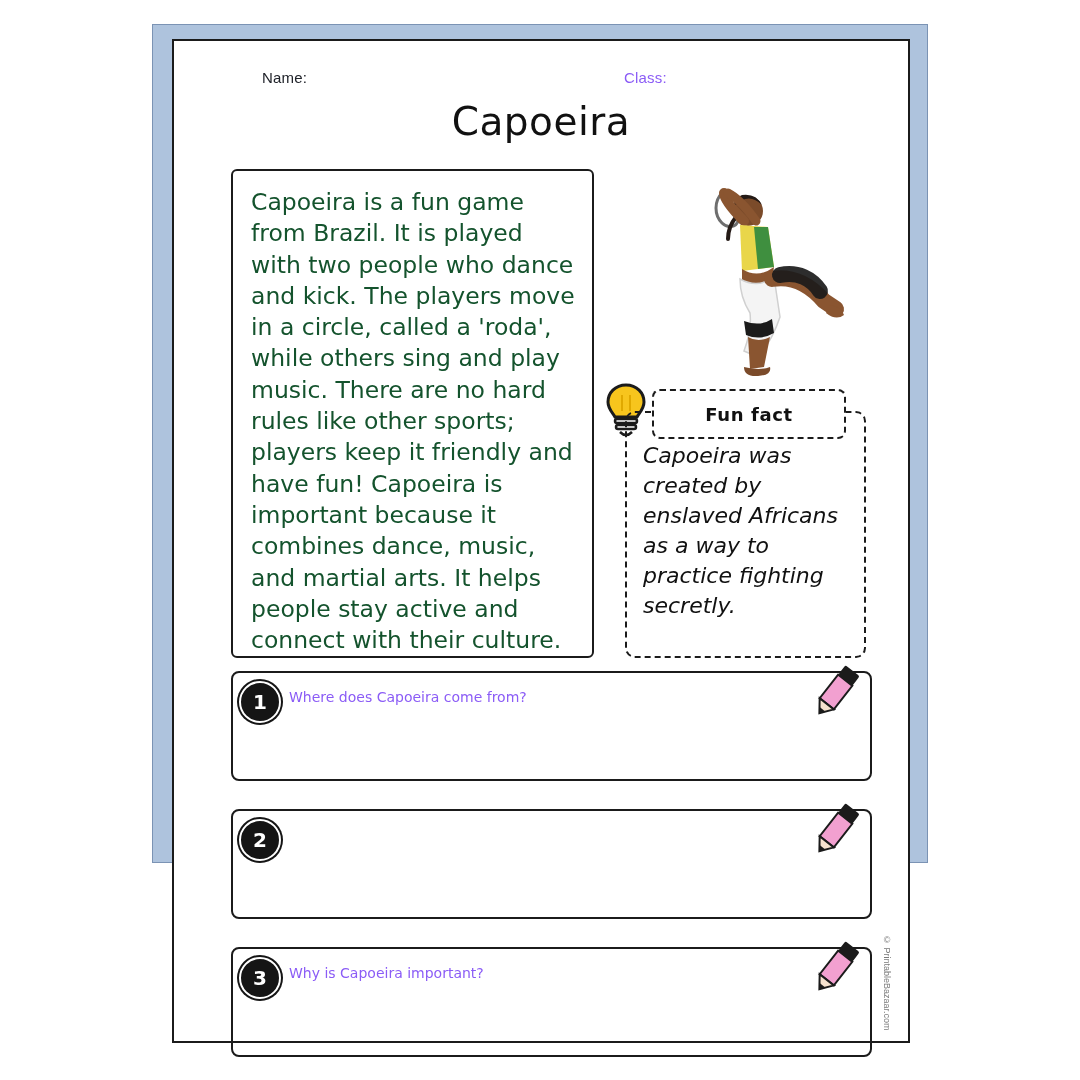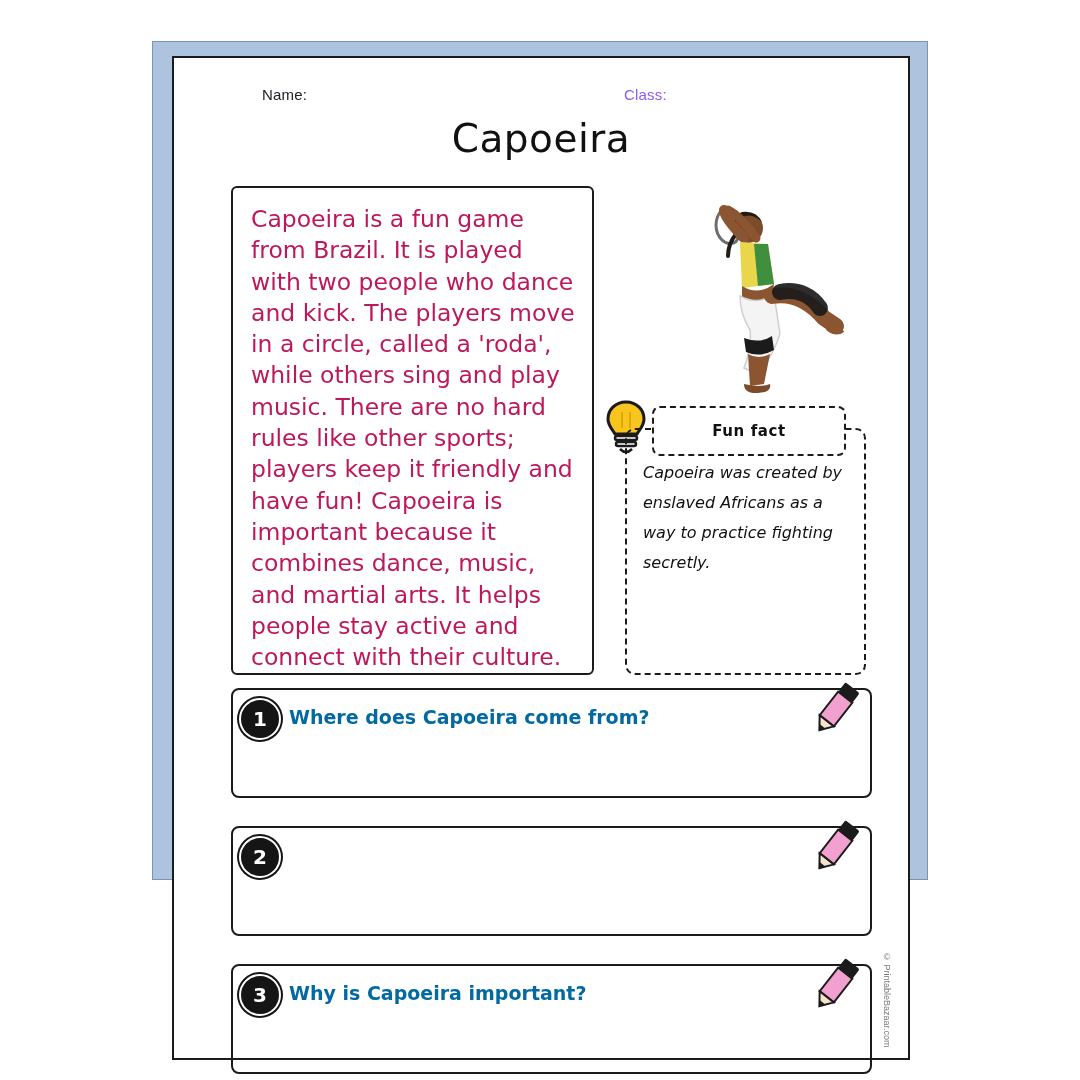--- a/index.html
+++ b/index.html
@@ -21,21 +21,20 @@
   
   .sheet-outer {
     position: absolute;
     left: 152px;
     top: 24px;
     width: 776px;
     height: 839px;
     background: #aec3dd;
     box-sizing: border-box;
     border: 1px solid #7b93b4;
-    margin-top: 17px;
   }
   .sheet-inner {
     position: absolute;
     left: 19px;
     top: 14px;
     width: 738px;
     height: 1004px;
     background: #ffffff;
     box-sizing: border-box;
     border: 2px solid #1b1b1b;
@@ -87,21 +86,21 @@
     width: 363px;
     height: 489px;
     border: 2px solid #1b1b1b;
     border-radius: 6px;
     box-sizing: border-box;
     padding: 16px 16px 10px 18px;
   }
   .passage-text {
     font-size: 23.5px;
     line-height: 31.3px;
-    color: #be185d;
+    color: #14532d;
     font-family: "DejaVu Sans", sans-serif;
     font-weight: 400;
     white-space: pre-wrap;
   }
 
   
   .illus {
     position: absolute;
     left: 470px;
     top: 130px;
@@ -126,41 +125,41 @@
     border: 2px dashed #1b1b1b;
     border-radius: 8px;
     box-sizing: border-box;
     display: flex;
     align-items: center;
     justify-content: center;
     background: #fff;
     z-index: 3;
   }
   .funfact-tab span {
-    font-size: 15px;
+    font-size: 18px;
     font-weight: 700;
     color: #111;
     font-family: "DejaVu Sans", sans-serif;
     letter-spacing: .6px;
   }
   .funfact-box {
     position: absolute;
     left: 451px;
     top: 370px;
     width: 241px;
     height: 247px;
     border: 2px dashed #1b1b1b;
     border-radius: 10px;
     box-sizing: border-box;
     padding: 28px 14px 10px 16px;
     z-index: 2;
     background: transparent;
   }
   .funfact-text {
-    font-size: 16px;
+    font-size: 22px;
     line-height: 30px;
     font-style: italic;
     color: #111;
     font-family: "DejaVu Sans", sans-serif;
     white-space: pre-wrap;
   }
   
   .tab-mask {
     position: absolute;
     left: 482px;
@@ -199,24 +198,23 @@
     font-size: 20px;
     font-weight: 700;
     font-family: "DejaVu Sans", sans-serif;
     border: 2px solid #fff;
     box-shadow: 0 0 0 2px #151515;
   }
   .qtext {
     position: absolute;
     left: 56px;
     top: 16px;
-    font-size: 19px;
-    color: #0369a1;
-    font-family: "DejaVu Sans", sans-serif;
-    font-weight: bold;
+    font-size: 14px;
+    color: #8b5cf6;
+    font-family: "DejaVu Sans", sans-serif;
   }
   .pencil {
     position: absolute;
     right: 6px;
     top: -12px;
     width: 56px;
     height: 62px;
   }
 
   .copyright {

